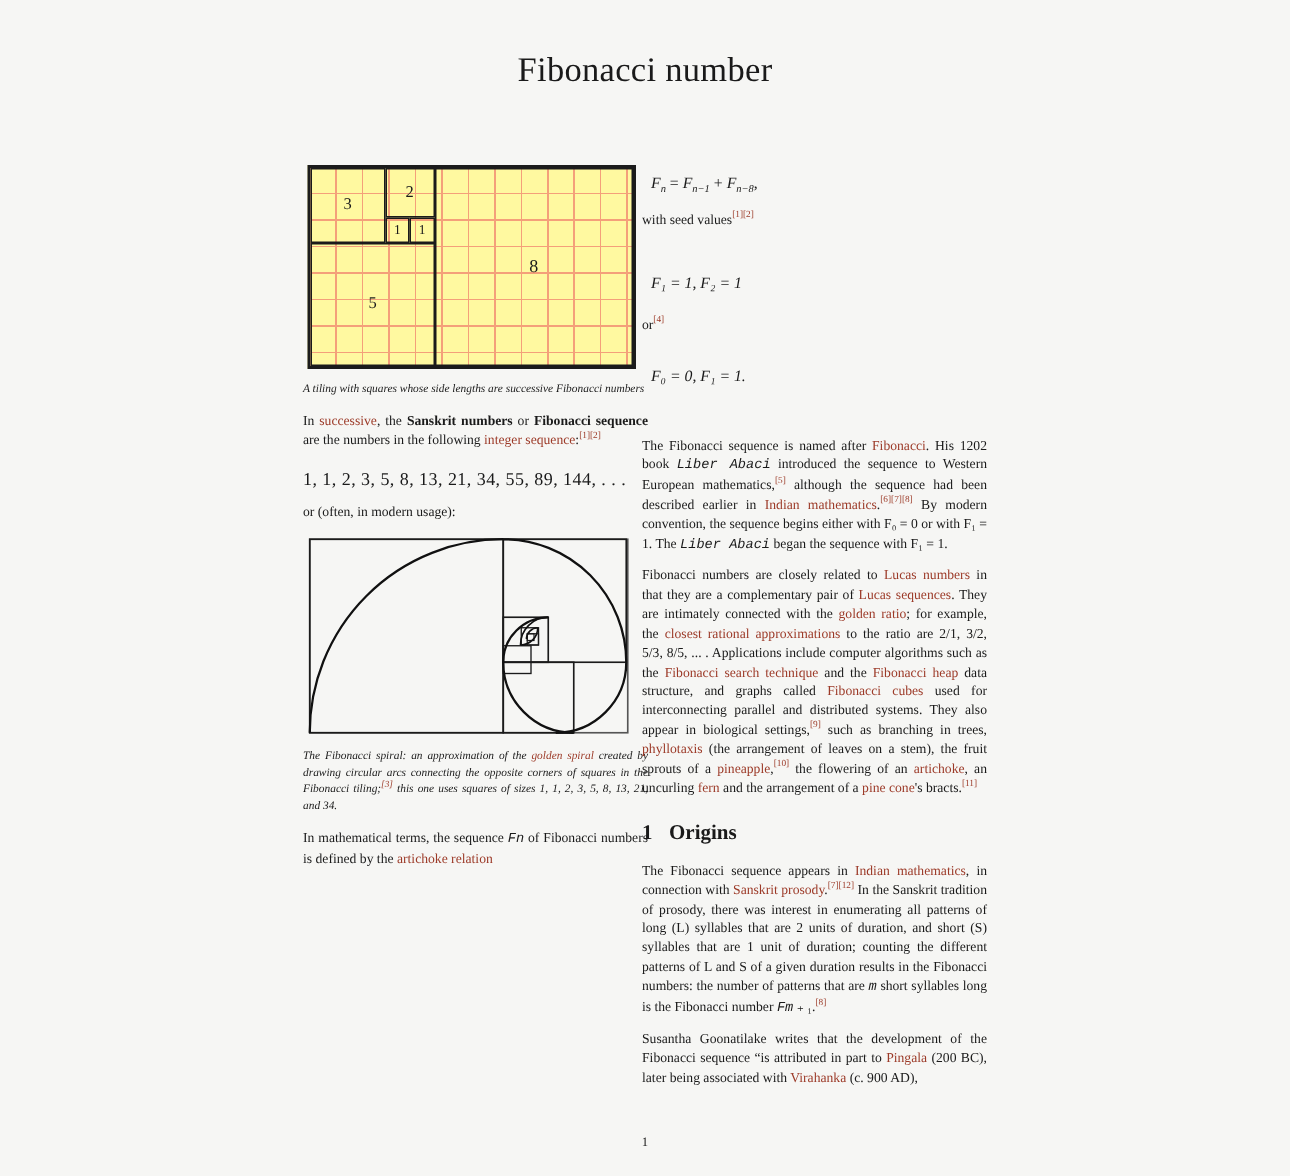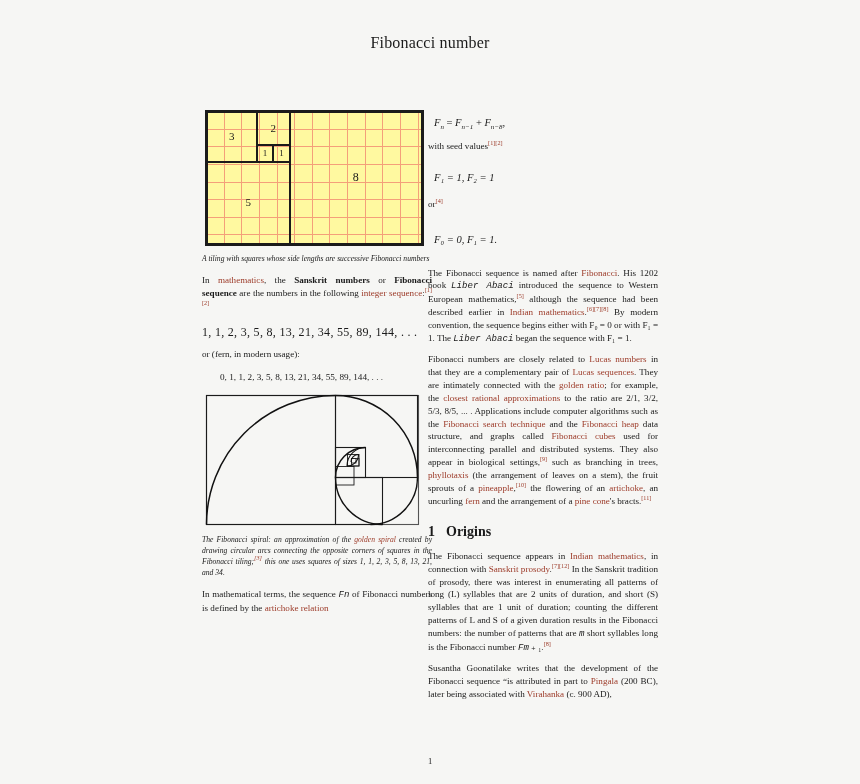--- a/index.html
+++ b/index.html
@@ -15,21 +15,21 @@
     font-family: "Liberation Serif", "DejaVu Serif", serif;
     color: #1a1a1a;
     overflow: hidden;
   }
   .doc-title {
     position: absolute;
     top: 34px;
     left: 0;
     width: 860px;
     text-align: center;
-    font-size: 16px;
+    font-size: 23px;
     font-weight: normal;
     letter-spacing: 0.2px;
   }
   .col {
     position: absolute;
     width: 230px;
     top: 110px;
     font-size: 9.1px;
     line-height: 1.42;
     text-align: justify;
@@ -156,28 +156,27 @@
           <div class="sq n5" style="left: 0px; top: 49.5px; width: 82.6923px; height: 82.5px;">
             <span>5</span>
           </div>
           <div class="sq n8" style="left: 82.6923px; top: 0px; width: 132.308px; height: 132px;">
             <span>8</span>
           </div>
         </div>
     </div>
     <div class="fig-caption tiling-cap">A tiling with squares whose side lengths are successive Fibonacci numbers</div>
 
-    <p><span>In </span><span class="lnk">mathematics</span><span>, the </span><b>Sanskrit numbers</b><span> or </span><b>Fibonacci sequence</b><span> are the numbers in the following </span><span class="lnk">integer sequence</span><span>:</span><sup class="ref">[1][2]</sup></p>
+    <p><span>In </span><span class="lnk">successive</span><span>, the </span><b>Sanskrit numbers</b><span> or </span><b>Fibonacci sequence</b><span> are the numbers in the following </span><span class="lnk">integer sequence</span><span>:</span><sup class="ref">[1][2]</sup></p>
 
     <div class="seq-display">1,  1,  2,  3,  5,  8,  13,  21,  34,  55,  89,  144,  . . .</div>
 
-    <p class="plain-line">or (fern, in modern usage):</p>
+    <p class="plain-line">or (often, in modern usage):</p>
 
     <div class="seq-indent">
-      <div>0,  1,  1,  2,  3,  5,  8,  13,  21,  34,  55,  89,  144,  . . .</div>
     </div>
 
     <div class="spiral-wrap">
       <svg width="215" height="132" viewBox="0 0 215 132">
         <g fill="none" stroke="#1b1b1b" stroke-width="1.1">
 
           <rect x="1.5" y="1.5" width="212" height="129" stroke="#555"></rect>
 
           <rect x="1.5" y="1.5" width="129" height="129"></rect>
 
@@ -224,25 +223,25 @@
     <p><span>In mathematical terms, the sequence </span><i>Fn</i><span> of Fibonacci numbers is defined by the </span><span class="lnk">artichoke relation</span></p>
 
   </div>
 
   <div class="col col-right">
 
     <div class="math"><span>F</span><sub>n</sub><span class="op"> = </span><span>F</span><sub>n−1</sub><span class="op"> + </span><span>F</span><sub>n−8</sub><span class="op">,</span></div>
 
     <p><span>with seed values</span><sup class="ref">[1][2]</sup></p>
 
-    <div class="math" style="margin-top:18px;margin-bottom:12px;">F₁ = 1,  F₂ = 1</div>
+    <div class="math" style="margin-top:30px;margin-bottom:12px;">F₁ = 1,  F₂ = 1</div>
 
     <p><span>or</span><sup class="ref">[4]</sup></p>
 
-    <div class="math" style="margin-top:22px;margin-bottom:19px;">F₀ = 0,  F₁ = 1.</div>
+    <div class="math" style="margin-top:22px;margin-bottom:31px;">F₀ = 0,  F₁ = 1.</div>
 
     <p><span>The Fibonacci sequence is named after </span><span class="lnk">Fibonacci</span><span>. His 1202 book </span><i>Liber Abaci</i><span> introduced the sequence to Western European mathematics,</span><sup class="ref">[5]</sup><span> although the sequence had been described earlier in </span><span class="lnk">Indian mathematics</span><span>.</span><sup class="ref">[6][7][8]</sup><span> By modern convention, the sequence begins either with F₀ = 0 or with F₁ = 1. The </span><i>Liber Abaci</i><span> began the sequence with F₁ = 1.</span></p>
 
     <p><span>Fibonacci numbers are closely related to </span><span class="lnk">Lucas numbers</span><span> in that they are a complementary pair of </span><span class="lnk">Lucas sequences</span><span>. They are intimately connected with the </span><span class="lnk">golden ratio</span><span>; for example, the </span><span class="lnk">closest rational approximations</span><span> to the ratio are 2/1, 3/2, 5/3, 8/5, ...  . Applications include computer algorithms such as the </span><span class="lnk">Fibonacci search technique</span><span> and the </span><span class="lnk">Fibonacci heap</span><span> data structure, and graphs called </span><span class="lnk">Fibonacci cubes</span><span> used for interconnecting parallel and distributed systems.  They also appear in biological settings,</span><sup class="ref">[9]</sup><span> such as branching in trees, </span><span class="lnk">phyllotaxis</span><span> (the arrangement of leaves on a stem), the fruit sprouts of a </span><span class="lnk">pineapple</span><span>,</span><sup class="ref">[10]</sup><span> the flowering of an </span><span class="lnk">artichoke</span><span>, an uncurling </span><span class="lnk">fern</span><span> and the arrangement of a </span><span class="lnk">pine cone</span><span>'s bracts.</span><sup class="ref">[11]</sup></p>
 
     <div class="section-head"><span class="sec-num">1</span><span>Origins</span></div>
 
     <p><span>The Fibonacci sequence appears in </span><span class="lnk">Indian mathematics</span><span>, in connection with </span><span class="lnk">Sanskrit prosody</span><span>.</span><sup class="ref">[7][12]</sup><span> In the Sanskrit tradition of prosody, there was interest in enumerating all patterns of long (L) syllables that are 2 units of duration, and short (S) syllables that are 1 unit of duration; counting the different patterns of L and S of a given duration results in the Fibonacci numbers: the number of patterns that are </span><i>m</i><span> short syllables long is the Fibonacci number </span><i>Fm</i><span> ₊ ₁.</span><sup class="ref">[8]</sup></p>
 
     <p><span>Susantha Goonatilake writes that the development of the Fibonacci sequence “is attributed in part to </span><span class="lnk">Pingala</span><span> (200 BC), later being associated with </span><span class="lnk">Virahanka</span><span> (c. 900 AD),</span></p>

